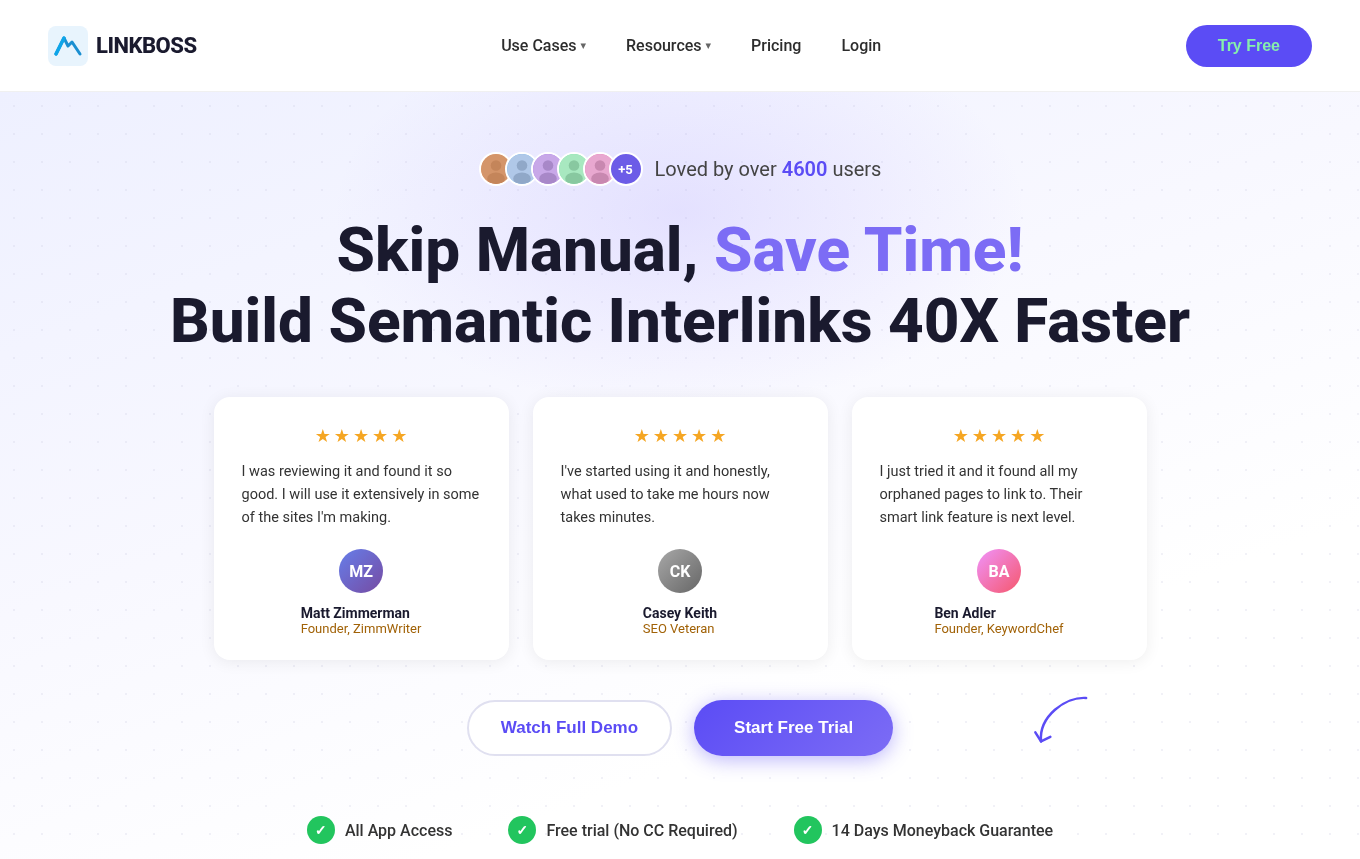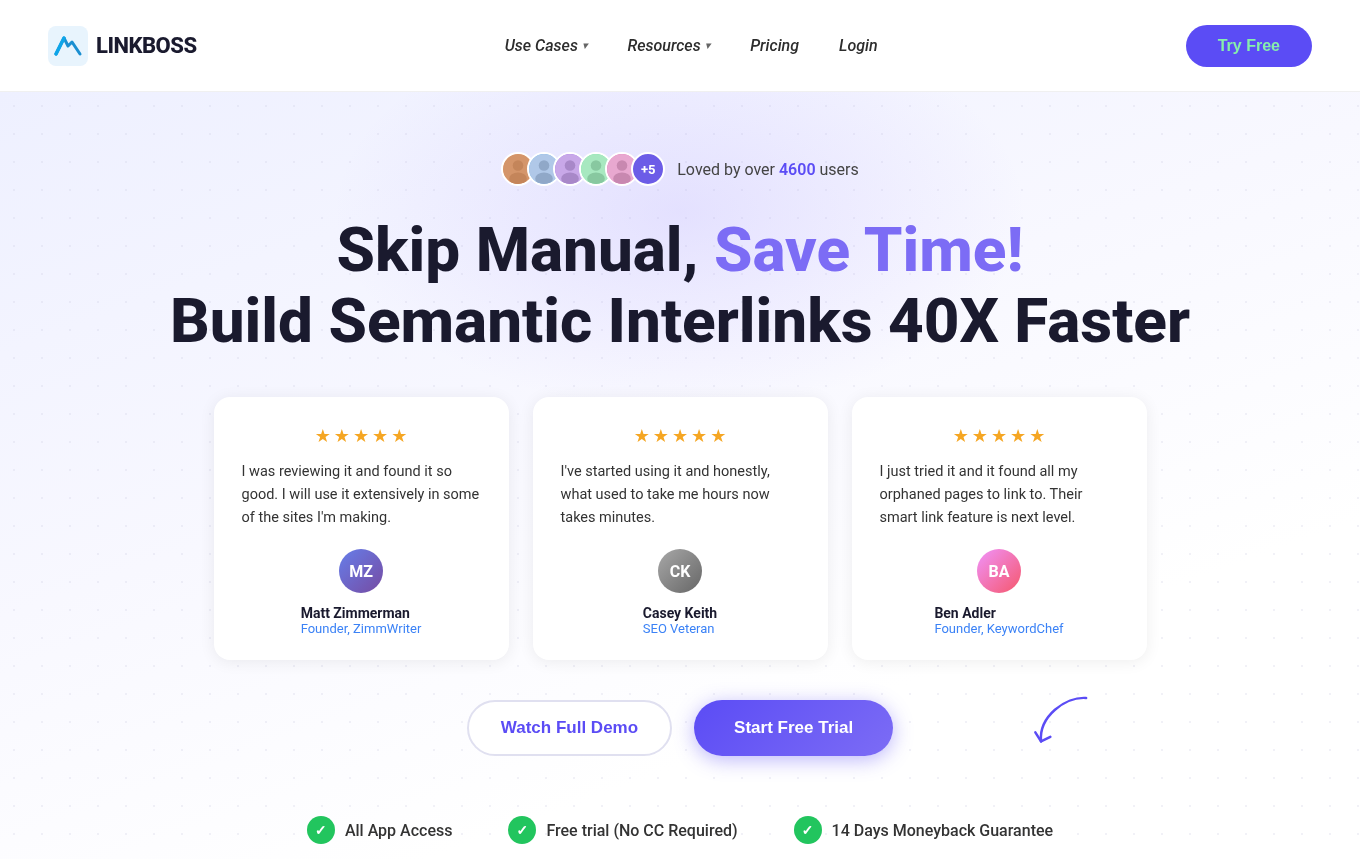--- a/index.html
+++ b/index.html
@@ -34,21 +34,20 @@
     .logo-text {
       font-size: 22px;
       font-weight: 800;
       color: #1a1a2e;
       letter-spacing: -0.5px;
     }
     .nav-links {
       display: flex;
       align-items: flex-start;
       gap: 8px;
-      font-style: italic;
     }
     .nav-link {
       display: flex;
       align-items: center;
       gap: 4px;
       padding: 8px 16px;
       font-size: 16px;
       font-weight: 500;
       color: #2d2d2d;
       text-decoration: none;
@@ -138,21 +137,21 @@
     .av-3 { background: #a87ce8; }
     .av-4 { background: #7ce8a8; }
     .av-5 { background: #e87cb8; }
     .av-plus {
       background: #6c5ce7;
       color: #fff;
       font-size: 12px;
       font-weight: 700;
     }
     .loved-text {
-      font-size: 16px;
+      font-size: 20px;
       color: #444;
     }
     .loved-text .count {
       color: #5b4cf5;
       font-weight: 600;
     }
 
     
     .hero-headline {
       position: relative;
@@ -224,21 +223,21 @@
     .av-matt { background: linear-gradient(135deg, #667eea, #764ba2); }
     .av-casey { background: linear-gradient(135deg, #a8a8a8, #666); }
     .av-ben { background: linear-gradient(135deg, #f093fb, #f5576c); }
     .author-info .name {
       font-size: 14px;
       font-weight: 700;
       color: #1a1a2e;
     }
     .author-info .title {
       font-size: 13px;
-      color: #3b82f6;
+      color: #a16207;
     }
 
     
     .cta-section {
       display: flex;
       align-items: center;
       justify-content: center;
       gap: 22px;
       margin-bottom: 40px;
       position: relative;

